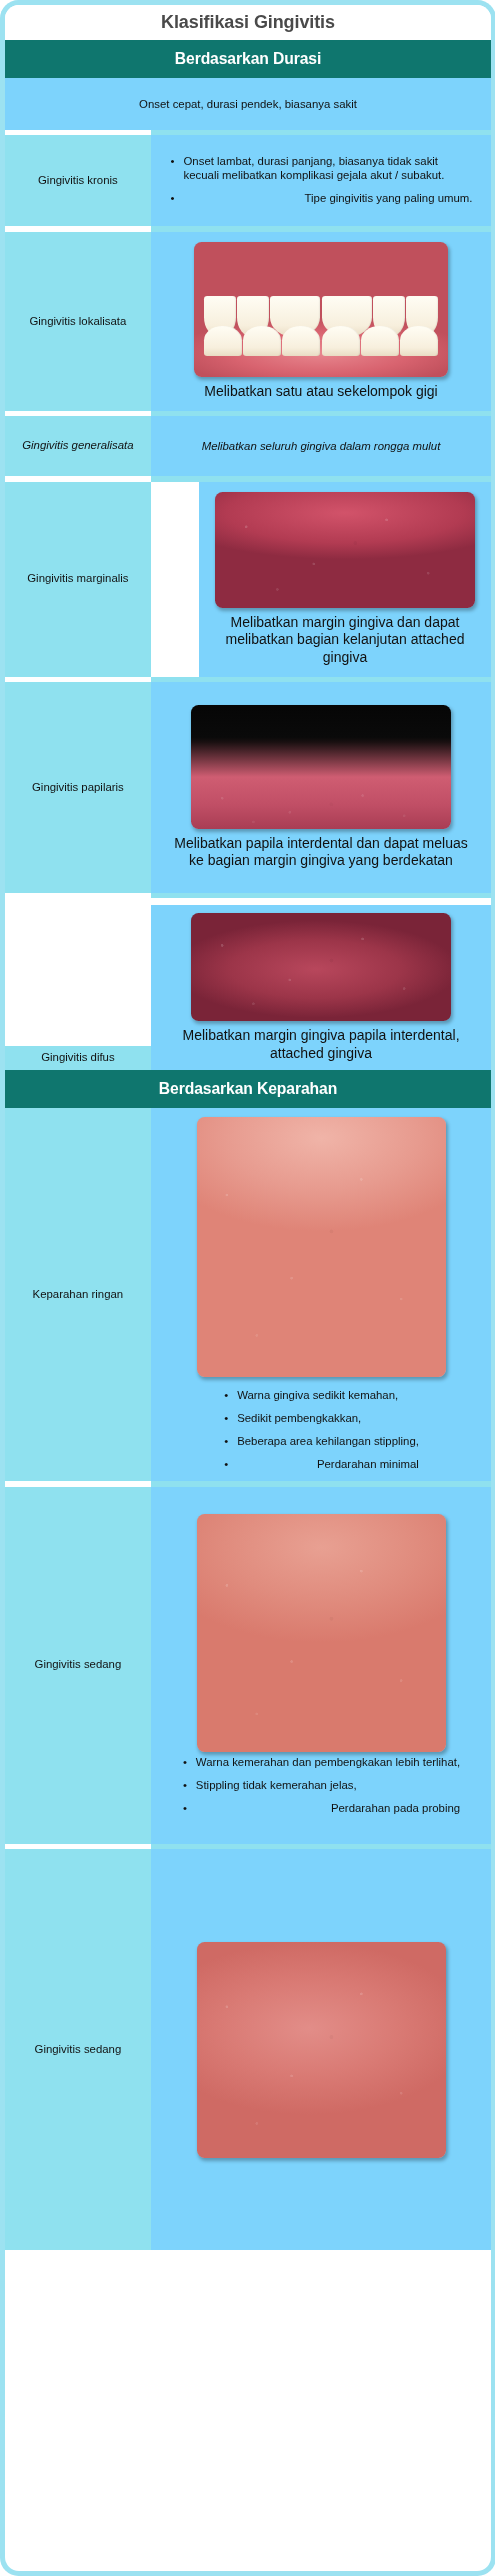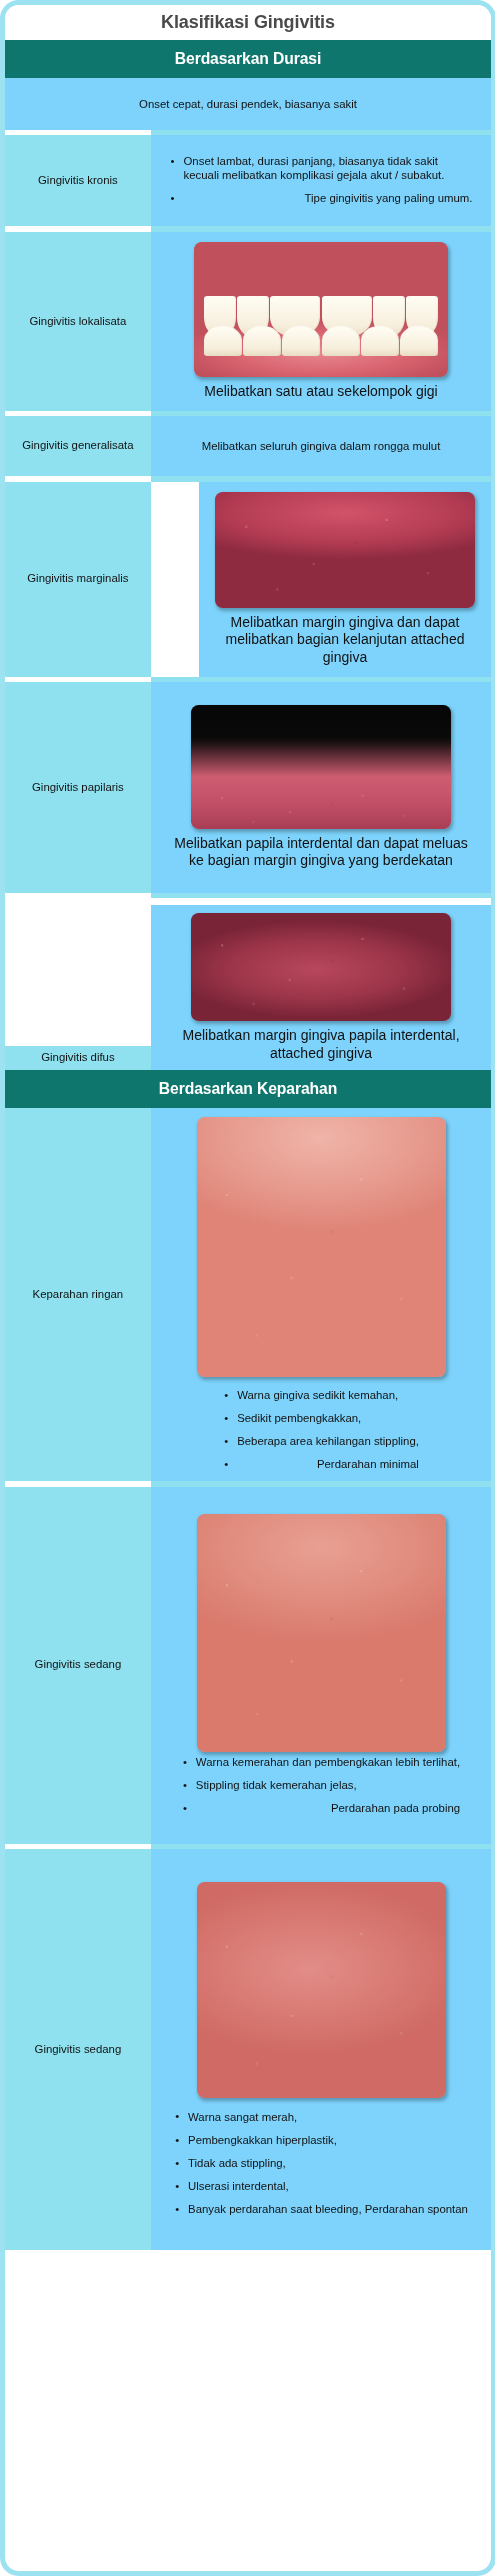--- a/index.html
+++ b/index.html
@@ -268,21 +268,21 @@
             </div>
           </div>
           <div class="caption">Melibatkan satu atau sekelompok gigi</div>
         </div>
       </div>
       <div class="divider">
           <div class="d-left"></div>
           <div class="d-right"></div>
         </div>
 
-      <div class="row" style="min-height:60px;">
+      <div class="row" style="min-height:60px;font-style:italic;">
         <div class="label-cell">
           <div class="label-text">Gingivitis generalisata</div>
         </div>
         <div class="content-cell">
           <div class="ctext">Melibatkan seluruh gingiva dalam rongga mulut</div>
         </div>
       </div>
       <div class="divider">
           <div class="d-left"></div>
           <div class="d-right"></div>
@@ -434,28 +434,19 @@
             <div class="photo ph-berat" style="width:249px;height:216px;">
               <div class="gum-speck"></div>
               <div class="tooth-row" style="top:0%;height:18%;">
                 <div class="tooth down"></div>
                   <div class="tooth down" style="flex:1.3"></div>
                 <div class="tooth down" style="flex:1.3"></div>
                   <div class="tooth down"></div>
               </div>
             </div>
           </div>
-          <div class="bullets-wrap" style="margin-top:13px;">
-            <ul class="bullets wide">
-              <li>Warna sangat merah,</li>
-              <li>Pembengkakkan hiperplastik,</li>
-              <li>Tidak ada stippling,</li>
-              <li>Ulserasi interdental,</li>
-              <li>Banyak perdarahan saat bleeding, Perdarahan spontan</li>
-            </ul>
-          </div>
         </div>
       </div>
 
     </div>
   </div>
 </div>
 
 
 </body></html>

